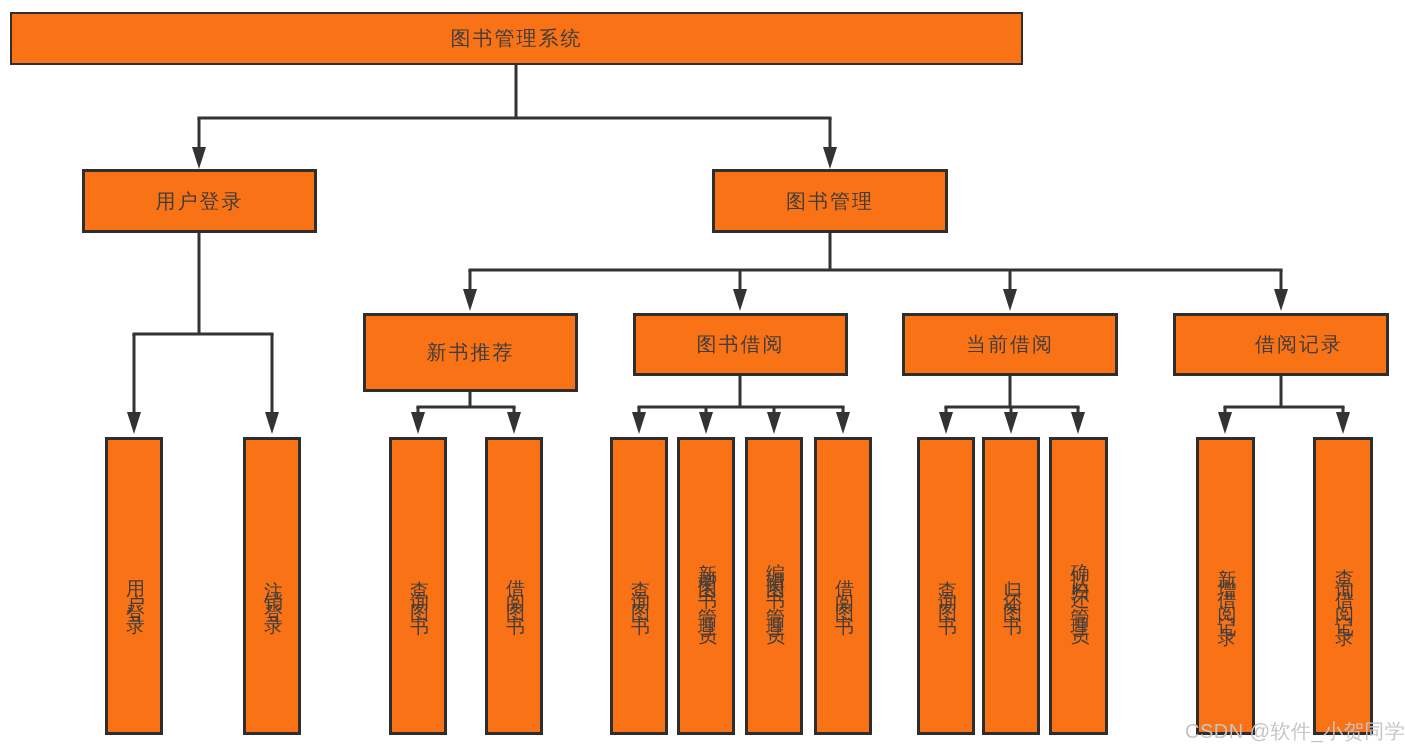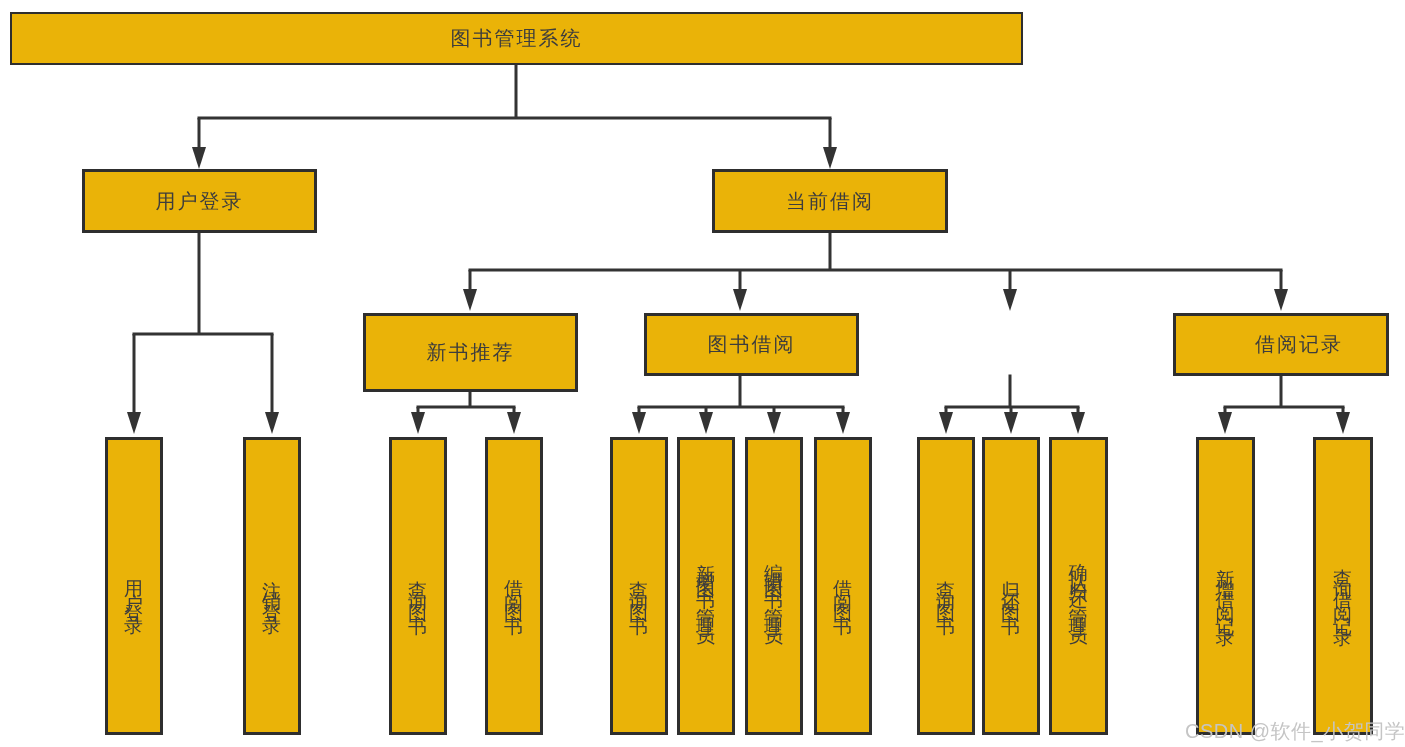--- a/index.html
+++ b/index.html
@@ -18,27 +18,28 @@
   .connectors {
     position: absolute;
     left: 0;
     top: 0;
     width: 1405px;
     height: 747px;
   }
   .box {
     position: absolute;
     box-sizing: border-box;
-    background: #eab308;
+    background: #f97316;
     border: 3px solid #2e2e2e;
     color: #3d3d3d;
     display: flex;
     align-items: center;
     justify-content: center;
     text-align: center;
+    font-family: Liberation Mono, monospace;
   }
   .hbox {
     font-size: 20px;
     letter-spacing: 2px;
     white-space: nowrap;
   }
   .root-box {
     border-width: 2px;
   }
   .vbox {
@@ -109,24 +110,25 @@
       <line x1="1078" y1="407" x2="1078" y2="412" marker-end="url(#arw)"></line>
 
       <line x1="1225" y1="407" x2="1225" y2="412" marker-end="url(#arw)"></line>
       <line x1="1343" y1="407" x2="1343" y2="412" marker-end="url(#arw)"></line>
     </g>
   </svg>
 
   <div class="box hbox root-box" style="left:10px; top:12px; width:1013px; height:53px;">图书管理系统</div>
 
   <div class="box hbox" style="left:82px; top:169px; width:235px; height:64px;">用户登录</div>
-  <div class="box hbox" style="left:712px; top:169px; width:236px; height:64px;">当前借阅</div>
+  <div class="box hbox" style="left:712px; top:169px; width:236px; height:64px;">图书管理</div>
 
   <div class="box hbox" style="left:363px; top:313px; width:215px; height:79px;">新书推荐</div>
-  <div class="box hbox" style="left:633px; top:313px; width:215px; height:63px;margin-left:11px;">图书借阅</div>
+  <div class="box hbox" style="left:633px; top:313px; width:215px; height:63px;">图书借阅</div>
+  <div class="box hbox" style="left:902px; top:313px; width:216px; height:63px;">当前借阅</div>
   <div class="box hbox" style="left:1173px; top:313px; width:216px; height:63px;padding-left:36px;">借阅记录</div>
 
   <div class="box vbox" style="left:105px; top:437px; width:58px; height:298px;">用户登录</div>
   <div class="box vbox" style="left:243px; top:437px; width:58px; height:298px;">注销登录</div>
 
   <div class="box vbox" style="left:389px; top:437px; width:58px; height:298px;">查询图书</div>
   <div class="box vbox" style="left:485px; top:437px; width:58px; height:298px;">借阅图书</div>
 
   <div class="box vbox" style="left:610px; top:437px; width:58px; height:298px;">查询图书</div>
   <div class="box vbox v-long" style="left:677px; top:437px; width:58px; height:298px;">新增图书（管理员）</div>

